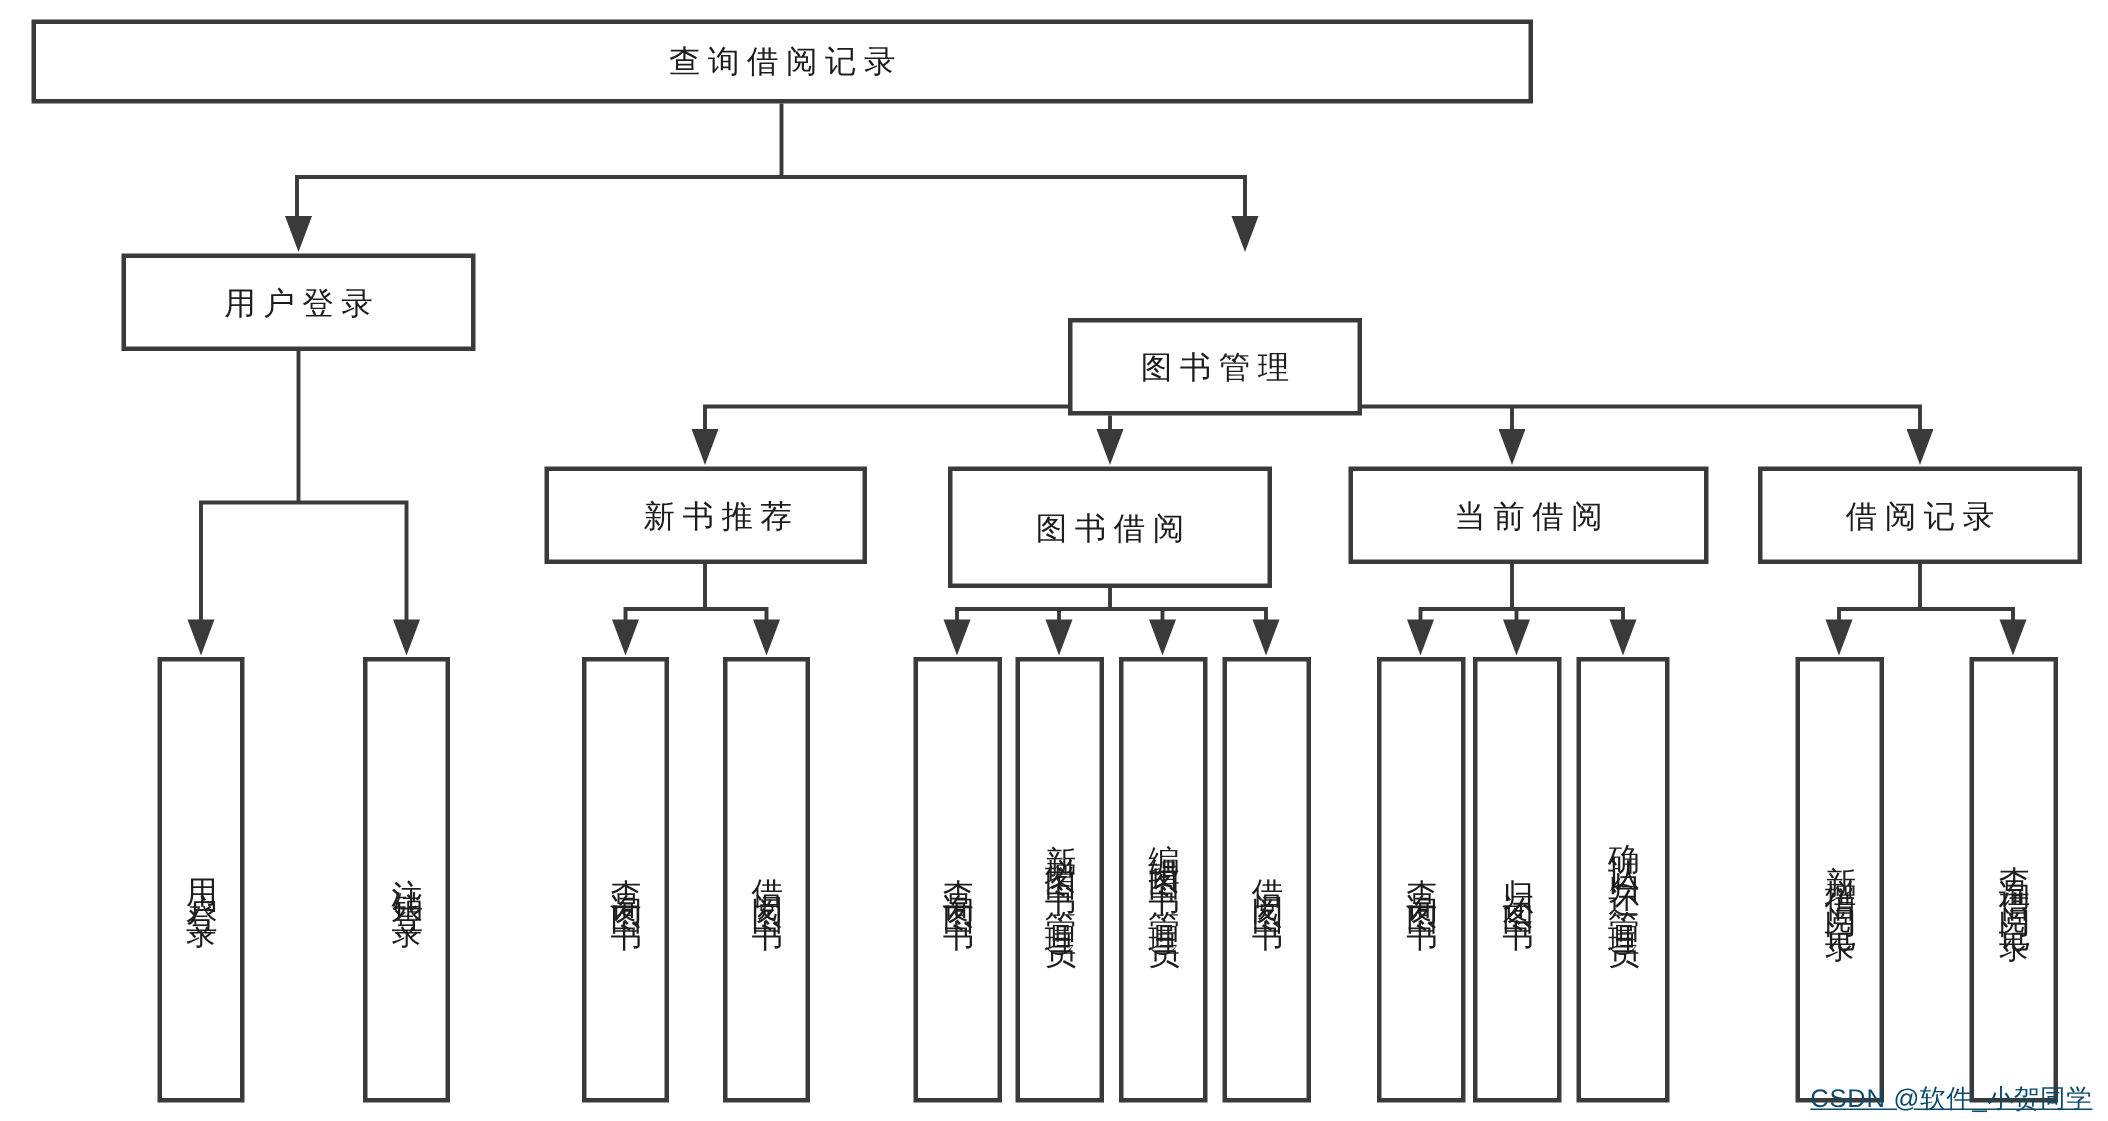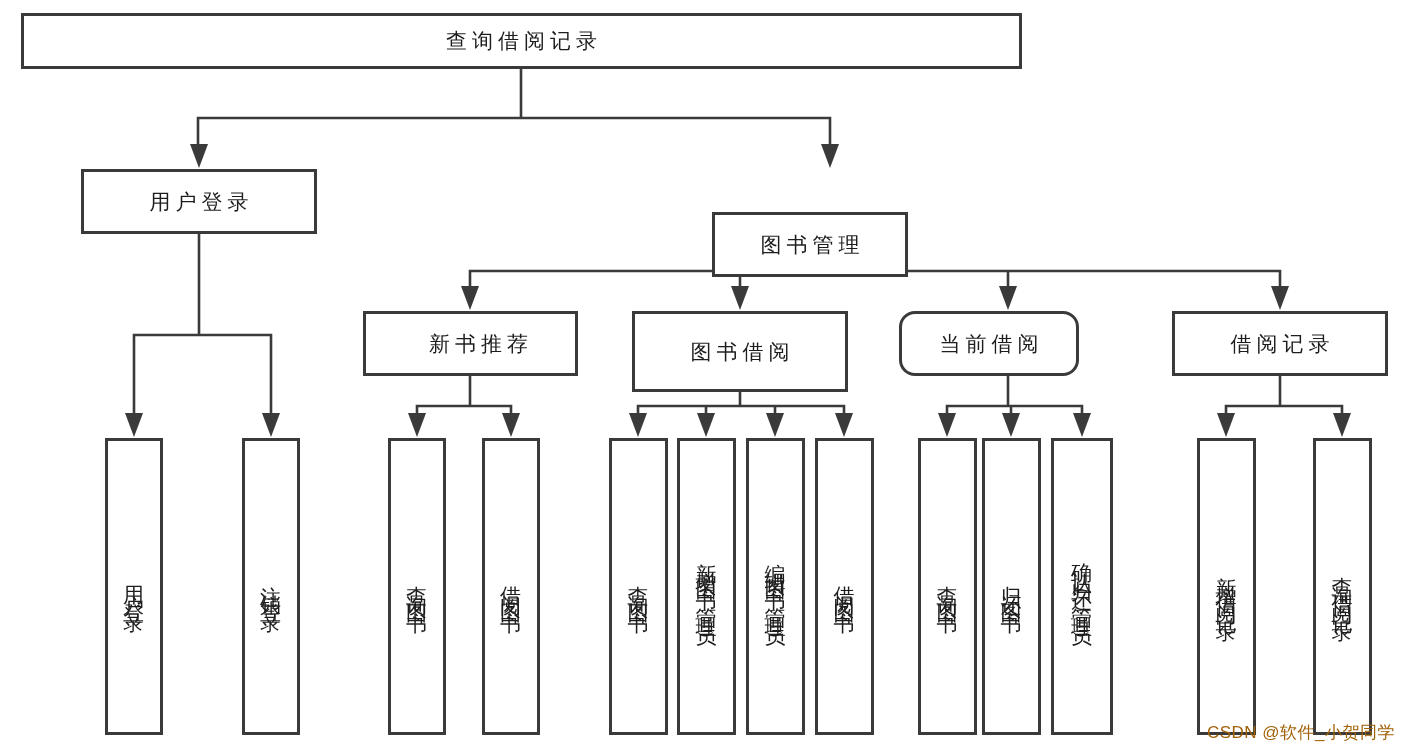--- a/index.html
+++ b/index.html
@@ -21,22 +21,23 @@
     border:3px solid #3a3a3a;background:#ffffff;
     display:flex;align-items:center;justify-content:center;
   }
   .vx span{
     writing-mode:vertical-rl;text-orientation:mixed;
     font-size:21px;letter-spacing:9px;line-height:1;
     white-space:nowrap;
   }
   .watermark{
     position:absolute;right:10px;bottom:3px;
-    font-size:17px;letter-spacing:0.5px;color:#a16207;
+    font-size:17px;letter-spacing:0.5px;color:#0c4a6e;
     z-index:5;
+    text-decoration:underline;
   }
 </style>
 </head>
 <body>
 
 <div class="canvas">
 
   <svg class="lines" viewBox="0 0 1405 747" aria-hidden="true">
     <path d="M521 68 V118 M198 118 H830 M198 118 V148 M830 118 V148
          M199 234 V335 M134 335 H271 M134 335 V417 M271 335 V417
@@ -68,21 +69,21 @@
     </g>
   </svg>
 
   <div class="bx" style="left:21px;top:13px;width:1001px;height:56px;">查询借阅记录</div>
 
   <div class="bx" style="left:81px;top:169px;width:236px;height:65px;">用户登录</div>
   <div class="bx" style="left:712px;top:169px;width:196px;height:65px;margin-top:43px;">图书管理</div>
 
   <div class="bx" style="left:363px;top:311px;width:215px;height:65px;padding-left:16px;">新书推荐</div>
   <div class="bx" style="left:632px;top:311px;width:216px;height:81px;">图书借阅</div>
-  <div class="bx" style="left:899px;top:311px;width:180px;height:65px;border-radius:16px;">当前借阅</div>
+  <div class="bx" style="left:899px;top:311px;width:240px;height:65px;">当前借阅</div>
   <div class="bx" style="left:1172px;top:311px;width:216px;height:65px;">借阅记录</div>
 
   <div class="vx" style="left:105px;top:438px;width:58px;height:297px;">
     <span>用户登录</span>
   </div>
   <div class="vx" style="left:242px;top:438px;width:58px;height:297px;">
     <span>注销登录</span>
   </div>
 
   <div class="vx" style="left:388px;top:438px;width:58px;height:297px;">

